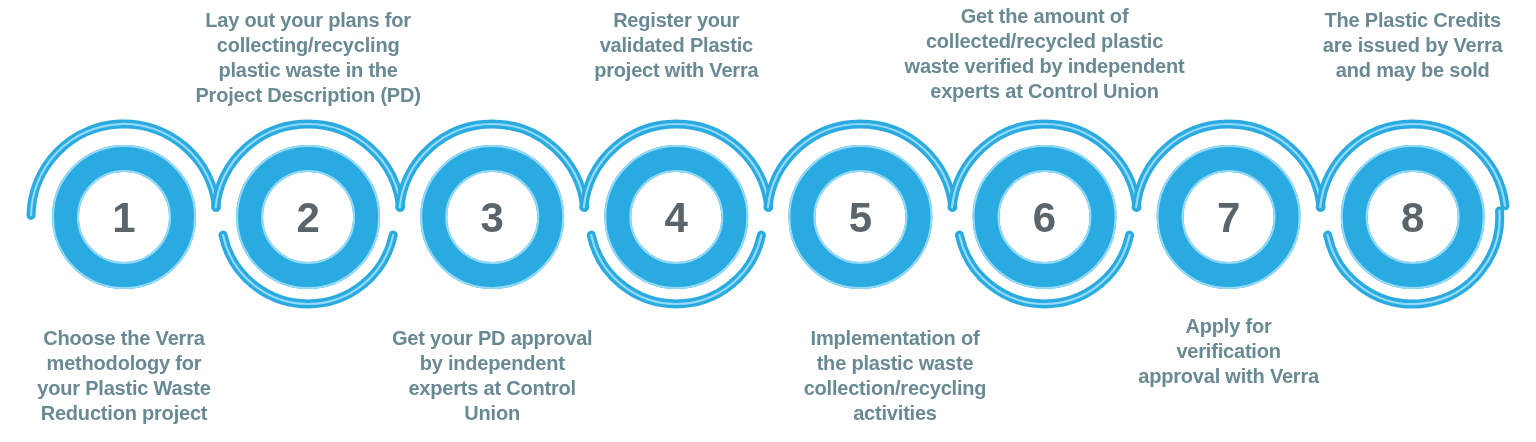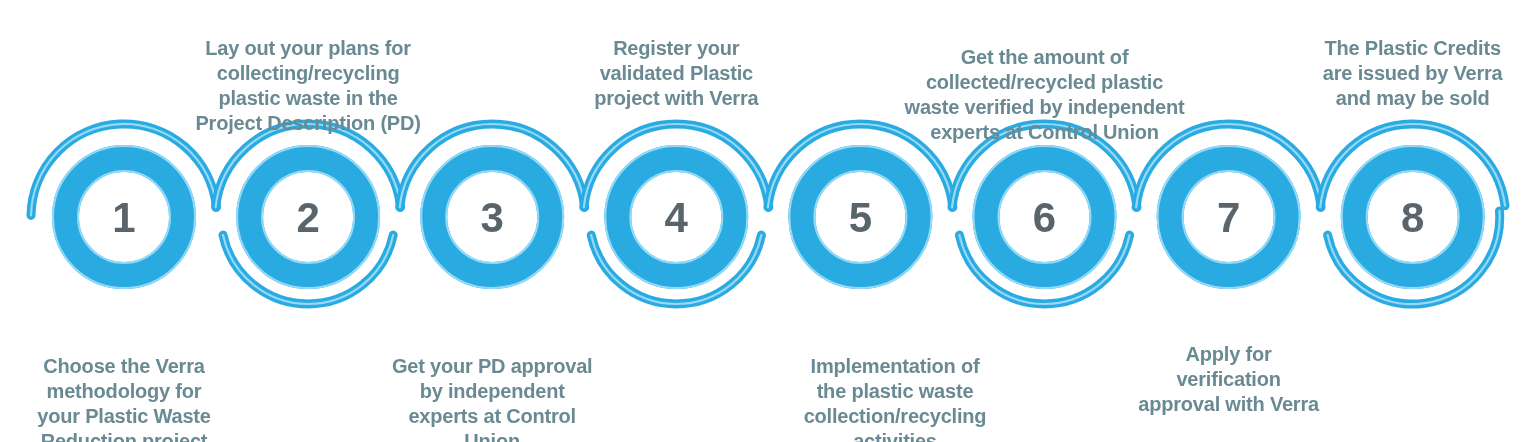--- a/index.html
+++ b/index.html
@@ -23,21 +23,20 @@
   .step-label {
     position: absolute;
     width: 344px;
     text-align: center;
     font-size: 20px;
     line-height: 25px;
     font-weight: 700;
     letter-spacing: -0.2px;
     color: #6a8a93;
     white-space: pre-line;
-    margin-top: 28px;
   }
   .num {
     font-family: "Liberation Sans", "DejaVu Sans", sans-serif;
     font-weight: 700;
   }
 </style>
 </head>
 <body>
 
 <div class="stage">
@@ -112,21 +111,21 @@
 by independent
 experts at Control
 Union</div>
       <div class="step-label" style="left: 504.3px; top: 8px;">Register your
 validated Plastic
 project with Verra</div>
       <div class="step-label" style="left: 723px; top: 326px;">Implementation of
 the plastic waste
 collection/recycling
 activities</div>
-      <div class="step-label" style="left: 872.5px; top: 17px;">Get the amount of
+      <div class="step-label" style="left: 872.5px; top: 4px;">Get the amount of
 collected/recycled plastic
 waste verified by independent
 experts at Control Union</div>
       <div class="step-label" style="left: 1056.6px; top: 314px;">Apply for
 verification
 approval with Verra</div>
       <div class="step-label" style="left: 1240.7px; top: 8px;">The Plastic Credits
 are issued by Verra
 and may be sold</div>
     </div>

